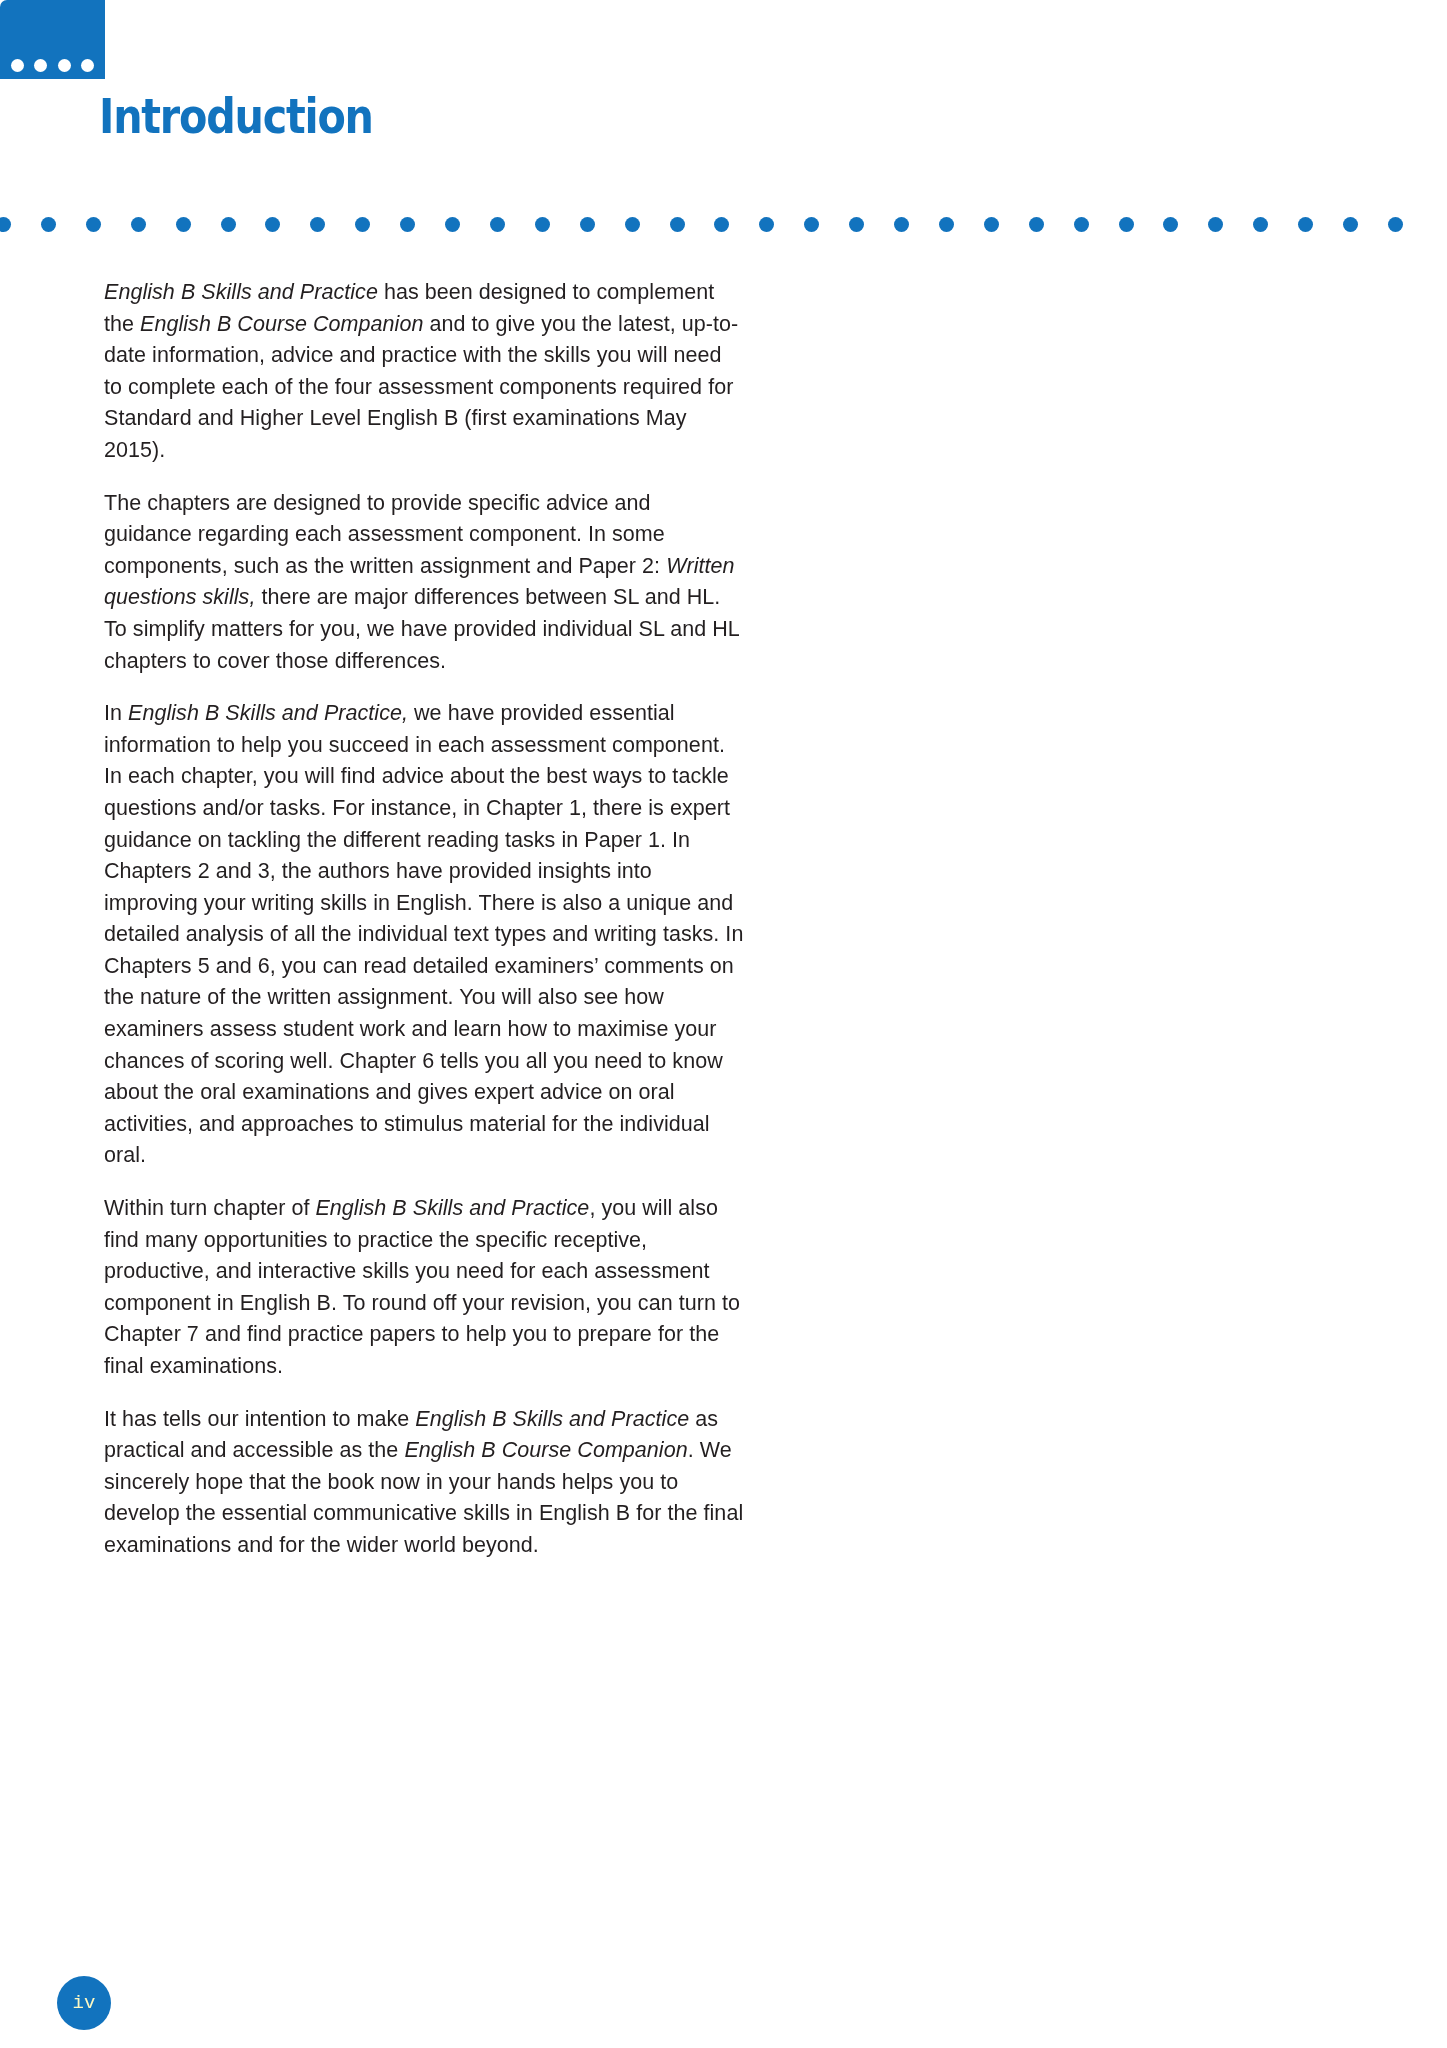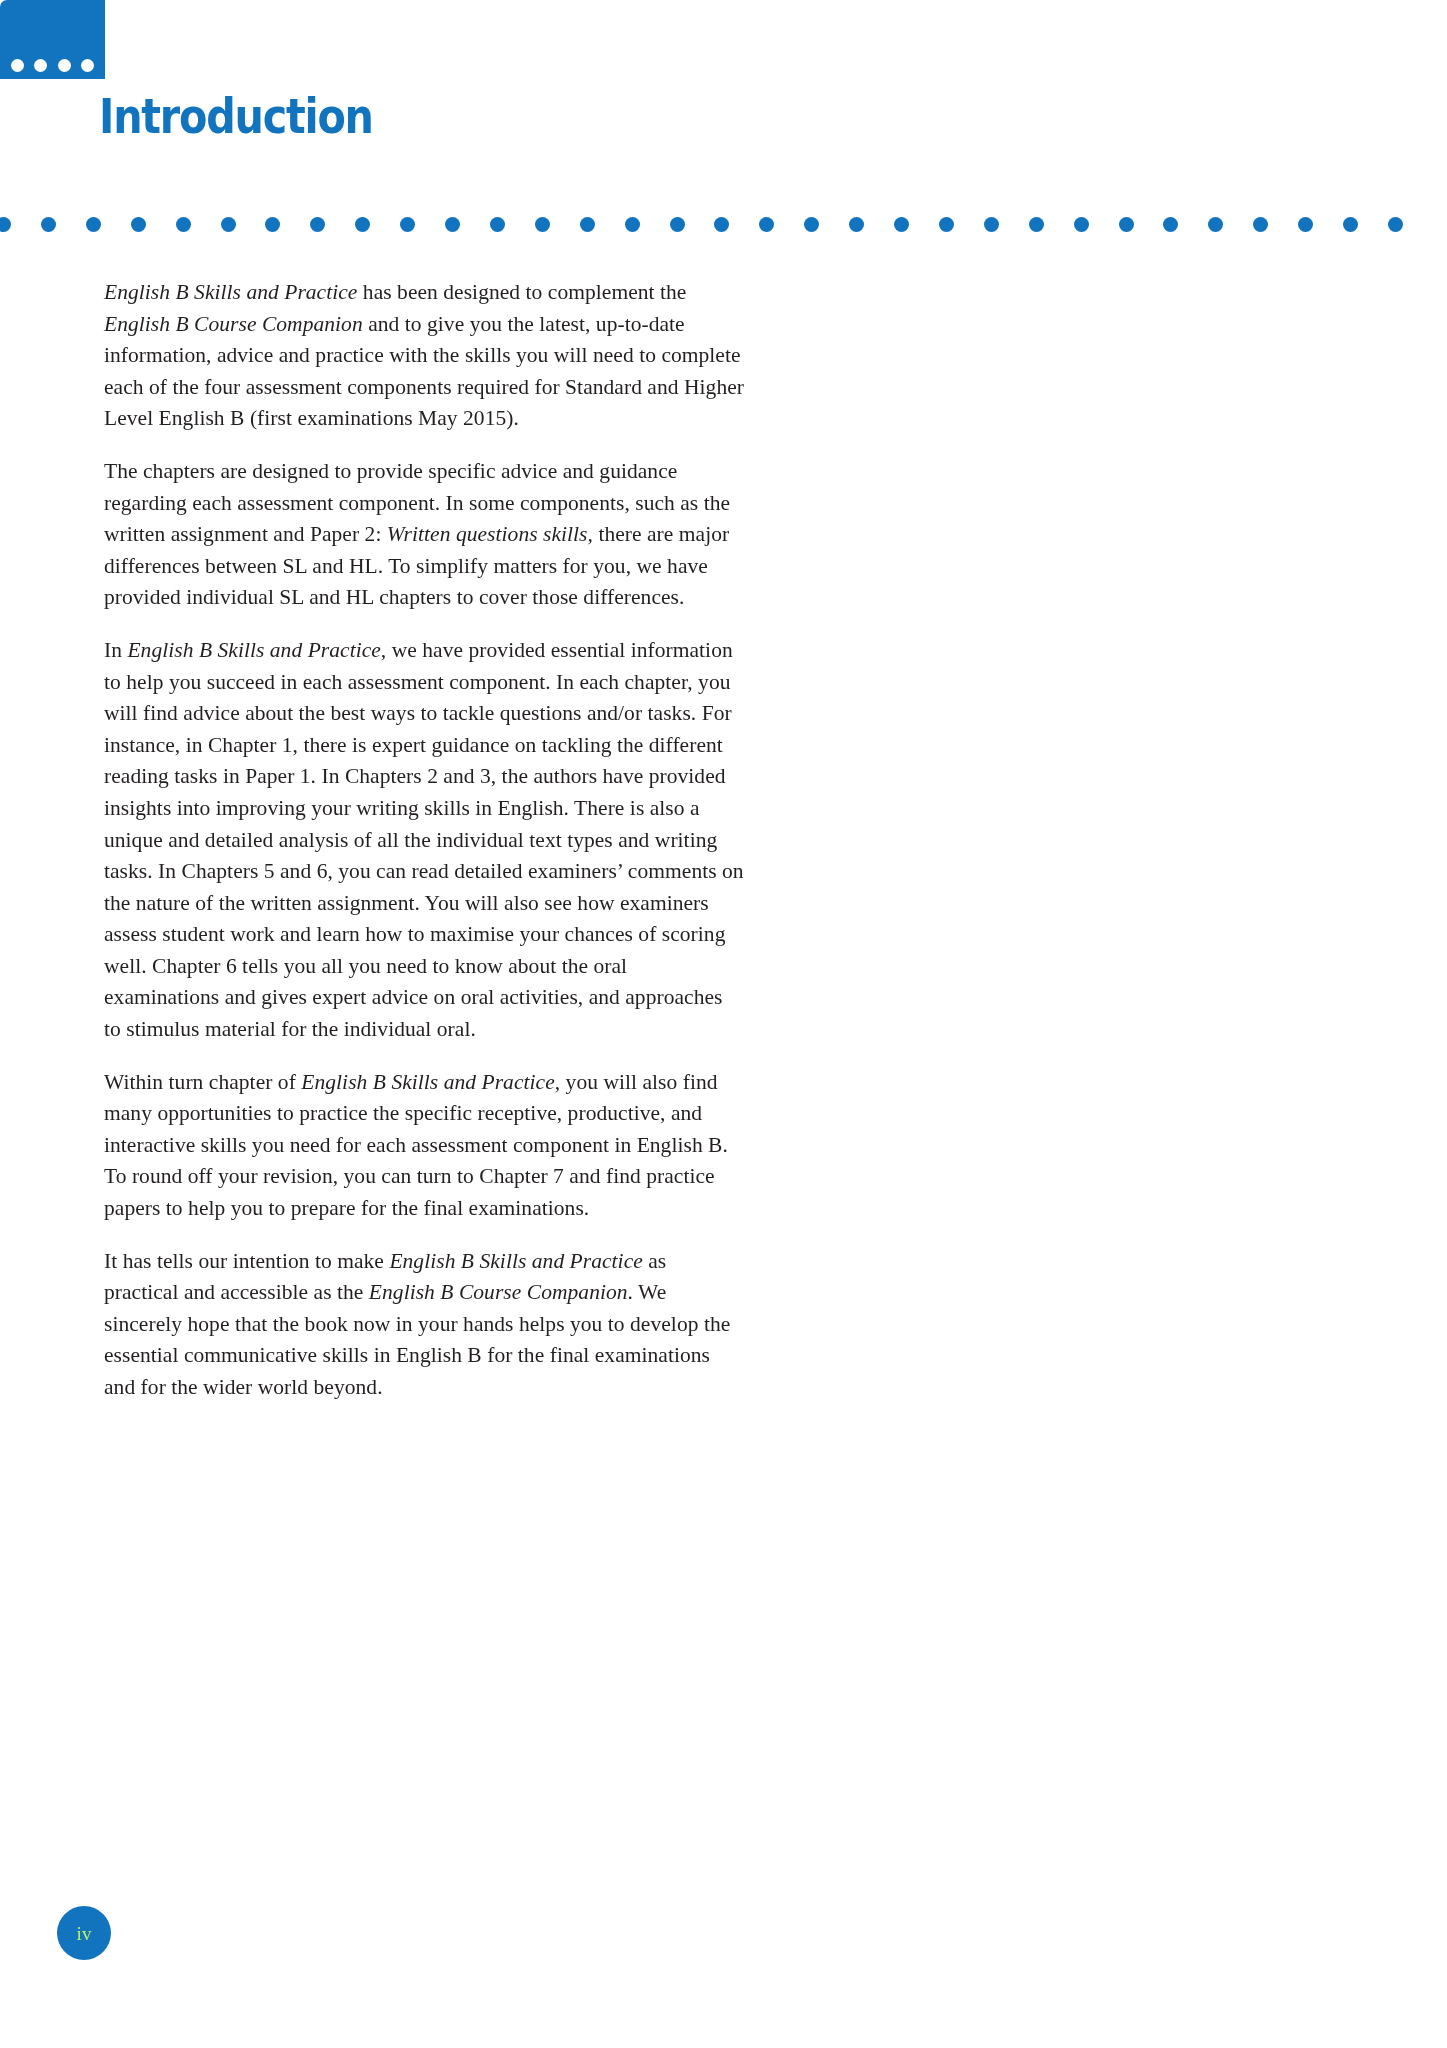--- a/index.html
+++ b/index.html
@@ -81,45 +81,45 @@
 
   
   .content {
     position: absolute;
     left: 104px;
     top: 277px;
     width: 640px;
   }
   .content p {
     margin: 0 0 21px 0;
-    font-family: Liberation Serif, serif;
+    font-family: Liberation Sans, sans-serif;
     font-size: 21.5px;
     line-height: 31.6px;
     color: #231f20;
     text-align: left;
     letter-spacing: 0.05px;
   }
   .content p:last-child {
     margin-bottom: 0;
   }
   .content i {
     font-style: italic;
   }
 
   
   .folio {
     position: absolute;
     left: 57px;
-    top: 1906px;
+    top: 1976px;
     width: 54px;
     height: 54px;
     border-radius: 50%;
     background: #1273be;
-    color: #bef264;
-    font-family: Liberation Serif, serif;
+    color: #fef9c3;
+    font-family: Liberation Mono, monospace;
     font-size: 19px;
     display: flex;
     align-items: center;
     justify-content: center;
     line-height: 1;
   }
 </style>
 </head>
 <body>
 

